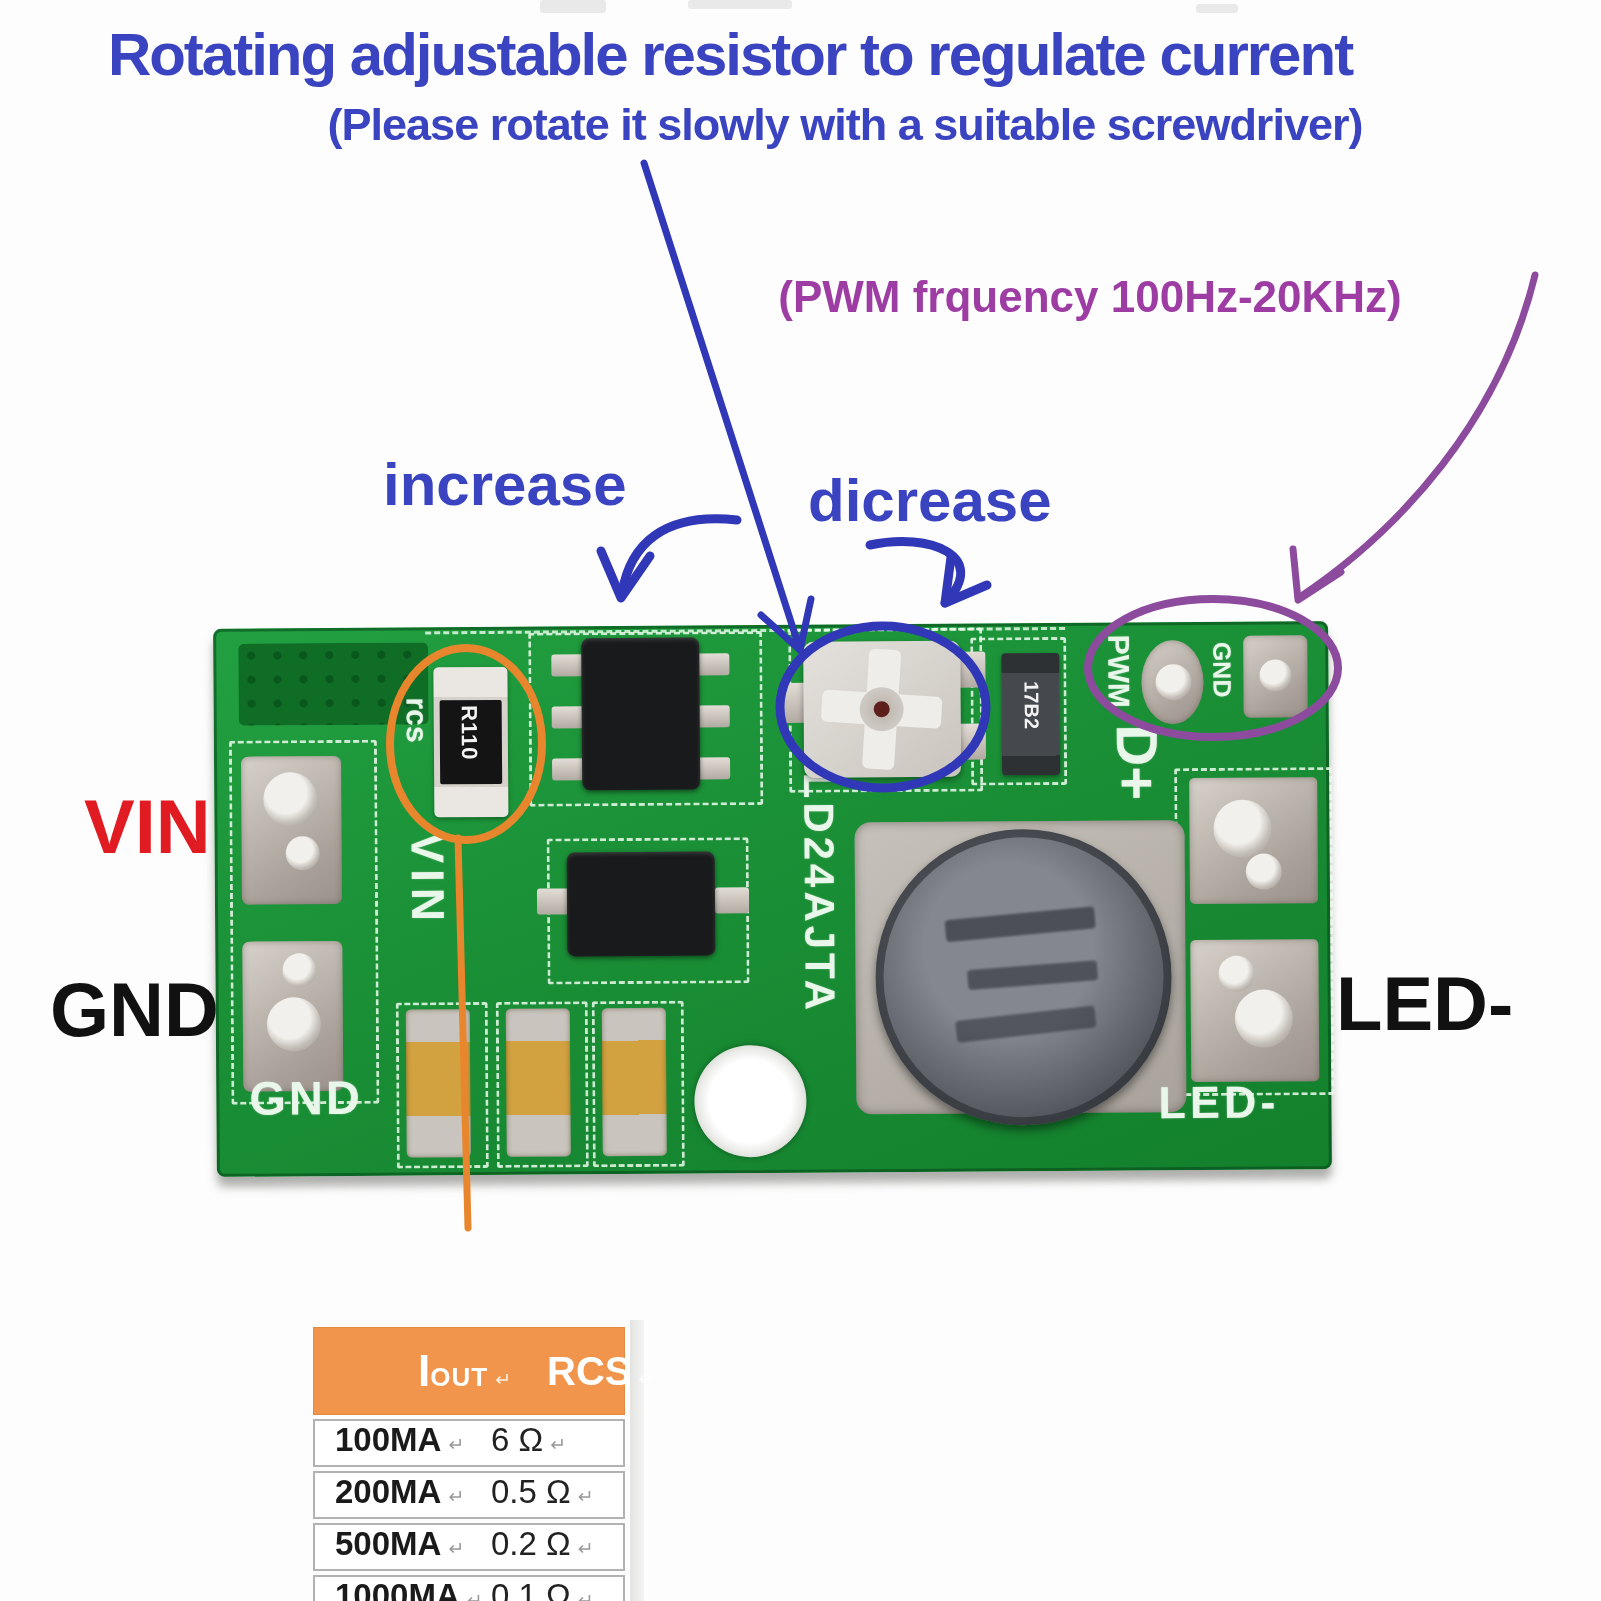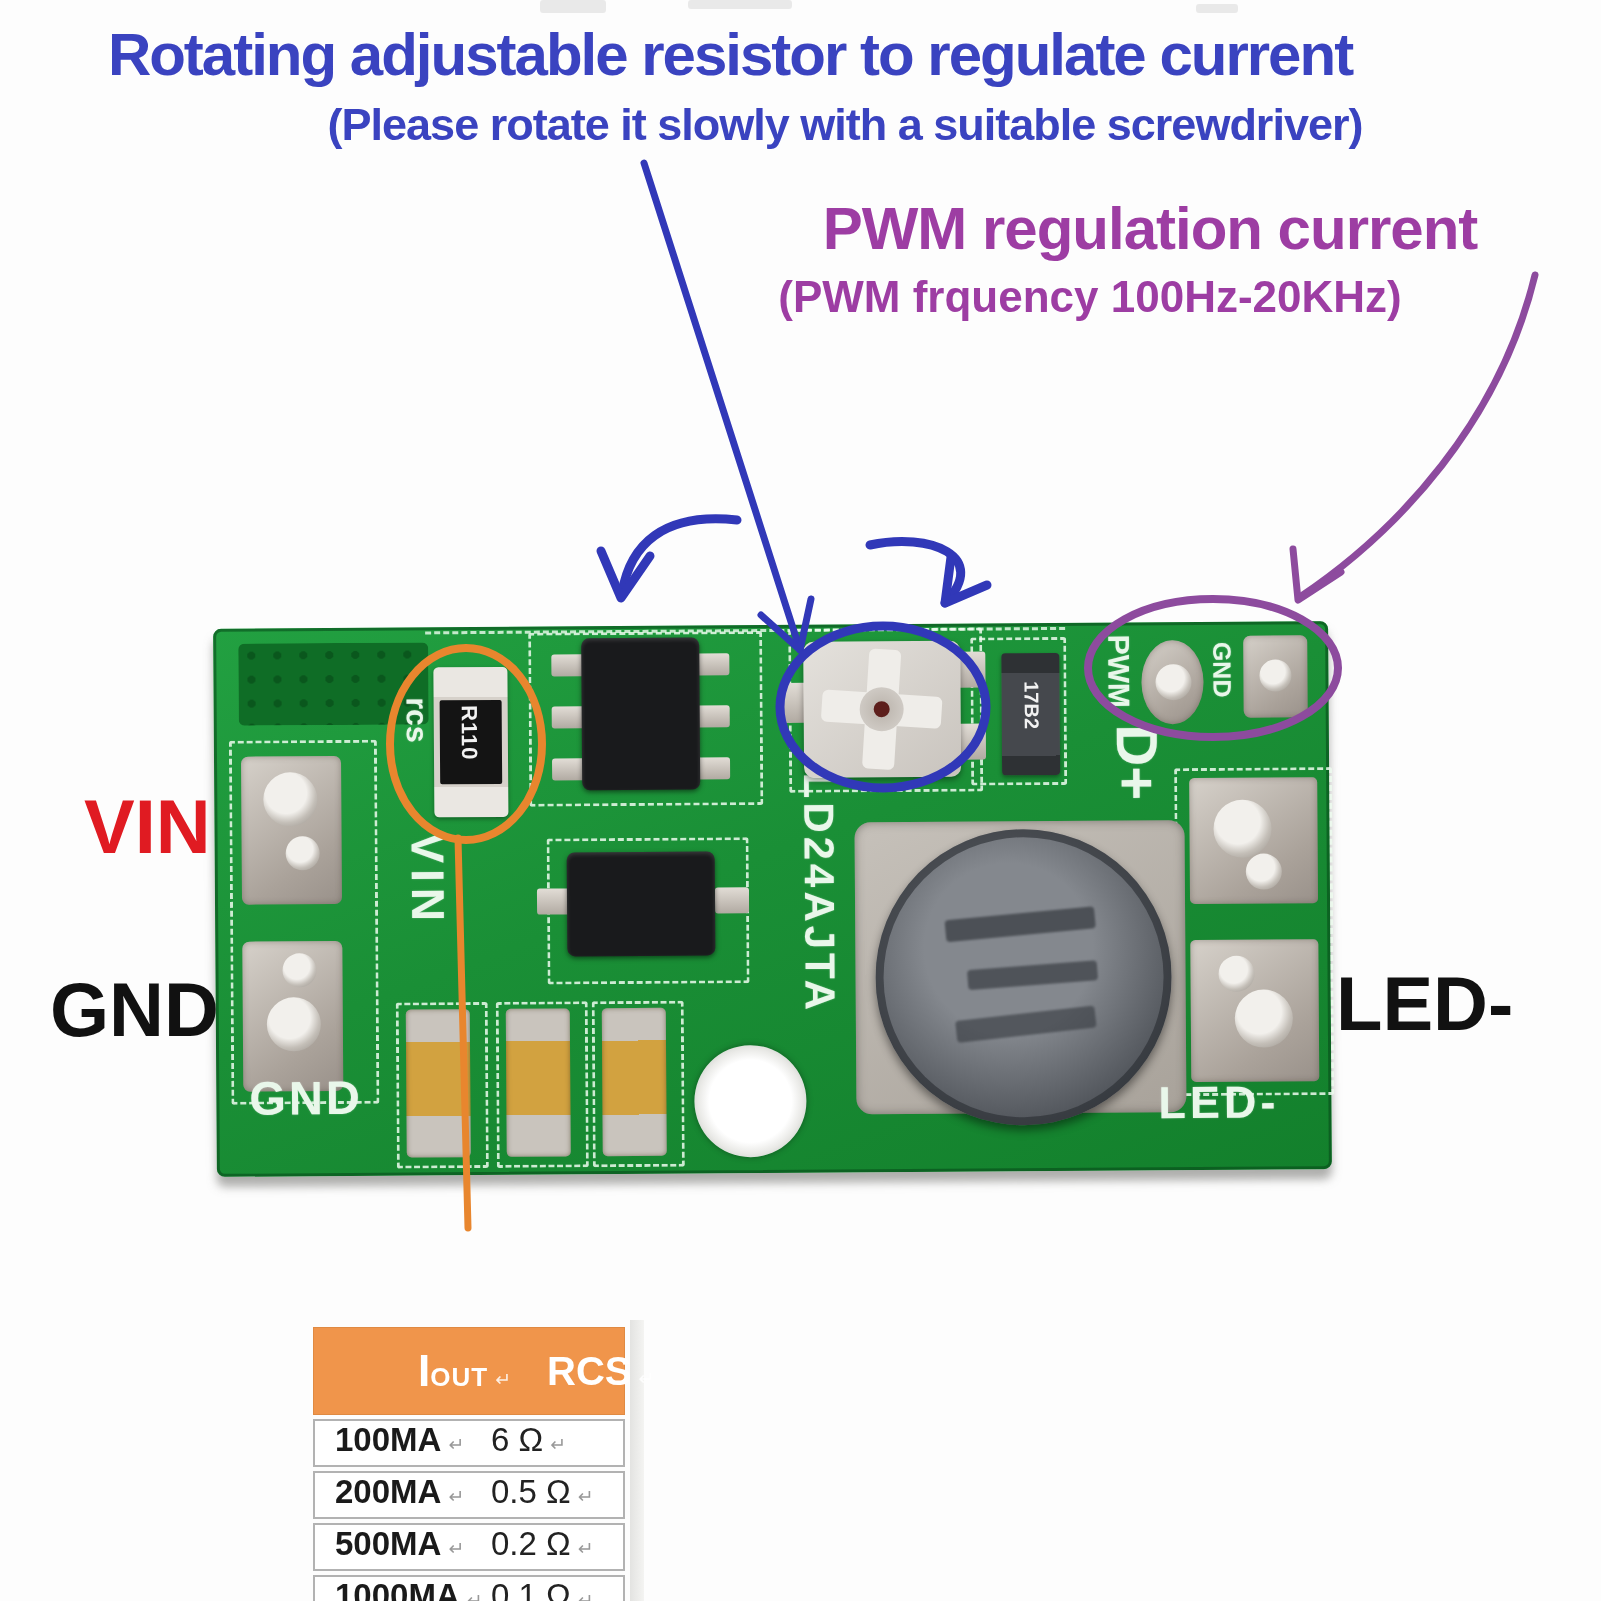--- a/index.html
+++ b/index.html
@@ -62,22 +62,23 @@
   .table-edge{left:630px;top:1320px;width:14px;height:281px;background:linear-gradient(90deg,#e3e3e1,#f4f4f2);}
   svg.overlay{left:0;top:0;z-index:20;pointer-events:none;}
 </style>
 </head>
 <body>
 
 <div id="canvas">
 
   <div class="abs h1">Rotating adjustable resistor to regulate current</div>
   <div class="abs h2">(Please rotate it slowly with a suitable screwdriver)</div>
-  <div class="abs pwmT">PWM regulation current</div>
   <div class="abs pwmS">(PWM frquency 100Hz-20KHz)</div>
+  <div class="abs inc">increase</div>
+  <div class="abs dec">dicrease</div>
 
   <div class="abs smudge" style="left:540px;top:0;width:66px;height:13px;"></div>
   <div class="abs smudge" style="left:688px;top:0;width:104px;height:9px;"></div>
   <div class="abs smudge" style="left:1196px;top:4px;width:42px;height:9px;"></div>
 
   <div class="abs pcb">
 
     <div class="dot-field" style="left:25px;top:15px;width:190px;height:82px;"></div>
 
     <div style="left:212px;top:4px;width:640px;height:0;border-top:3px dashed rgba(238,252,239,.8);"></div>

